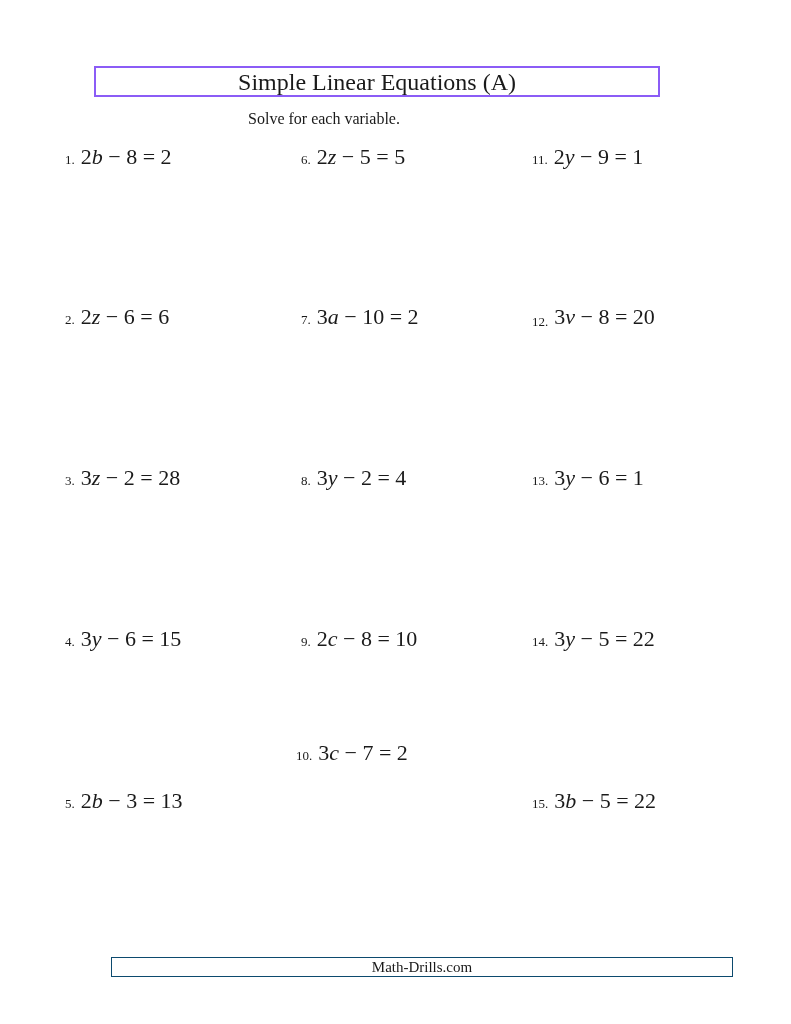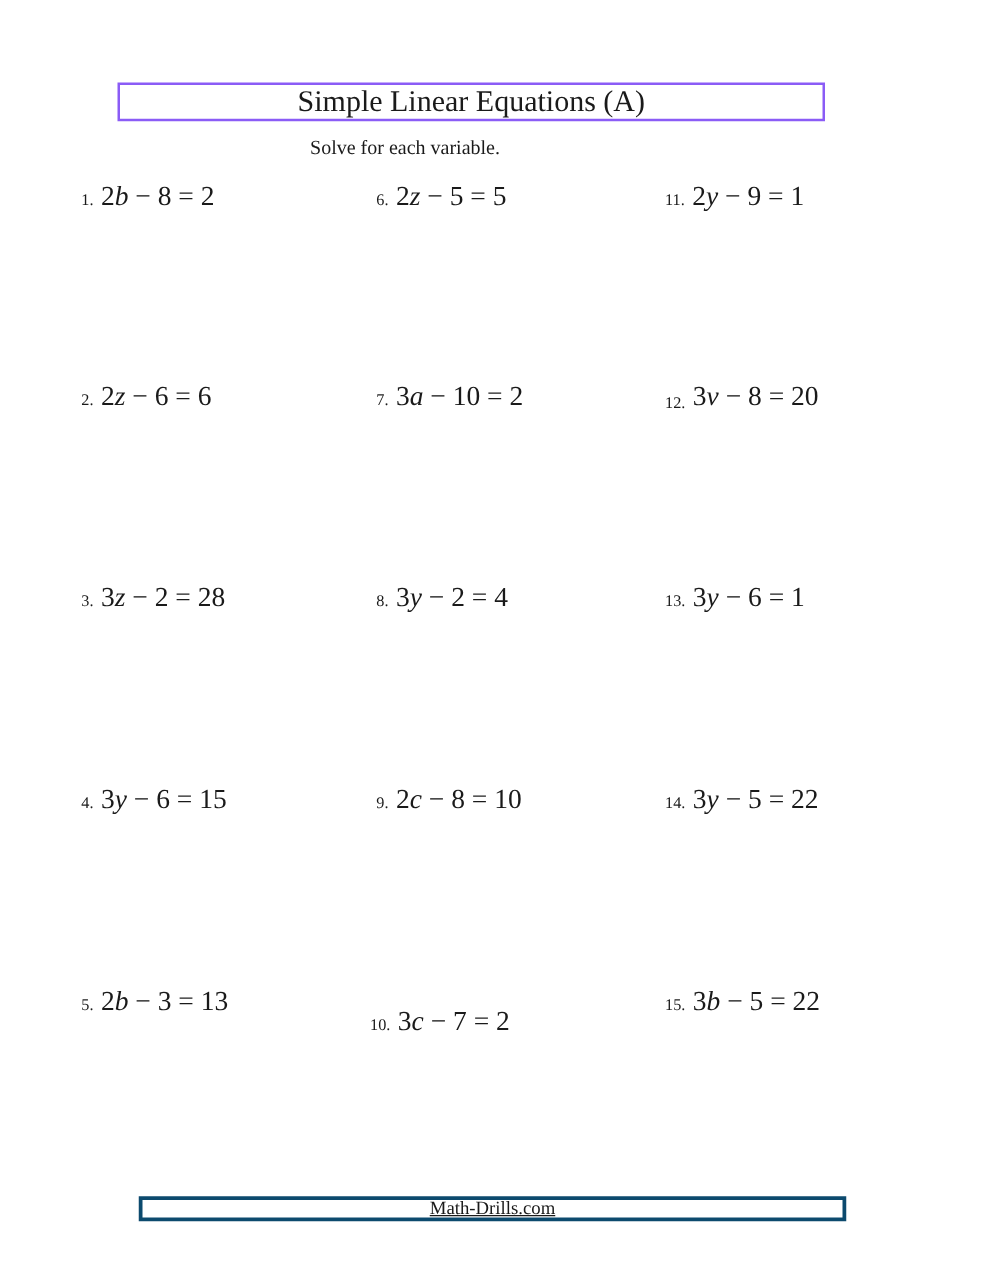--- a/index.html
+++ b/index.html
@@ -7,23 +7,23 @@
          font-family: "Liberation Serif", "DejaVu Serif", serif; color: #1a1a1a; }
   .title-box { position: absolute; left: 94px; top: 66px; width: 566px; height: 31px;
                border: 2px solid #8b5cf6; box-sizing: border-box;
                display: flex; align-items: center; justify-content: center; }
   .title { font-size: 24px; line-height: 1; }
   .instructions { position: absolute; left: 0; width: 648px; top: 110px; text-align: center; font-size: 16px; }
   .problem { position: absolute; white-space: nowrap; display: flex; align-items: baseline; }
   .num { font-size: 13px; margin-right: 6px; }
   .eq { font-size: 22px; }
   .eq i { font-style: italic; }
-  .footer-box { position: absolute; left: 111px; top: 957px; width: 566px; height: 20px;
-                border: 3px solid #0c4a6e; box-sizing: border-box;
-                display: flex; align-items: center; justify-content: center; font-size: 15px; text-decoration: underline; }
+  .footer-box { position: absolute; left: 111px; top: 957px; width: 622px; height: 20px;
+                border: 1px solid #0c4a6e; box-sizing: border-box;
+                display: flex; align-items: center; justify-content: center; font-size: 15px; }
 </style>
 </head>
 <body>
 
 <div class="title-box">
   <span class="title">Simple Linear Equations (A)</span>
 </div>
 <div class="instructions">Solve for each variable.</div>
 
 <div class="problem" style="left:65px; top:144px;">
@@ -56,21 +56,21 @@
   <span class="eq"><span>3</span><i>a</i><span> − 10 = 2</span></span>
 </div>
 <div class="problem" style="left:301px; top:465px;">
   <span class="num">8.</span>
   <span class="eq"><span>3</span><i>y</i><span> − 2 = 4</span></span>
 </div>
 <div class="problem" style="left:301px; top:626px;">
   <span class="num">9.</span>
   <span class="eq"><span>2</span><i>c</i><span> − 8 = 10</span></span>
 </div>
-<div class="problem" style="left:296px; top:804px;">
+<div class="problem" style="left:296px; top:740px;">
   <span class="num">10.</span>
   <span class="eq"><span>3</span><i>c</i><span> − 7 = 2</span></span>
 </div>
 
 <div class="problem" style="left:532px; top:144px;">
   <span class="num">11.</span>
   <span class="eq"><span>2</span><i>y</i><span> − 9 = 1</span></span>
 </div>
 <div class="problem" style="left:532px; top:304px;align-items:flex-end;">
   <span class="num">12.</span>

